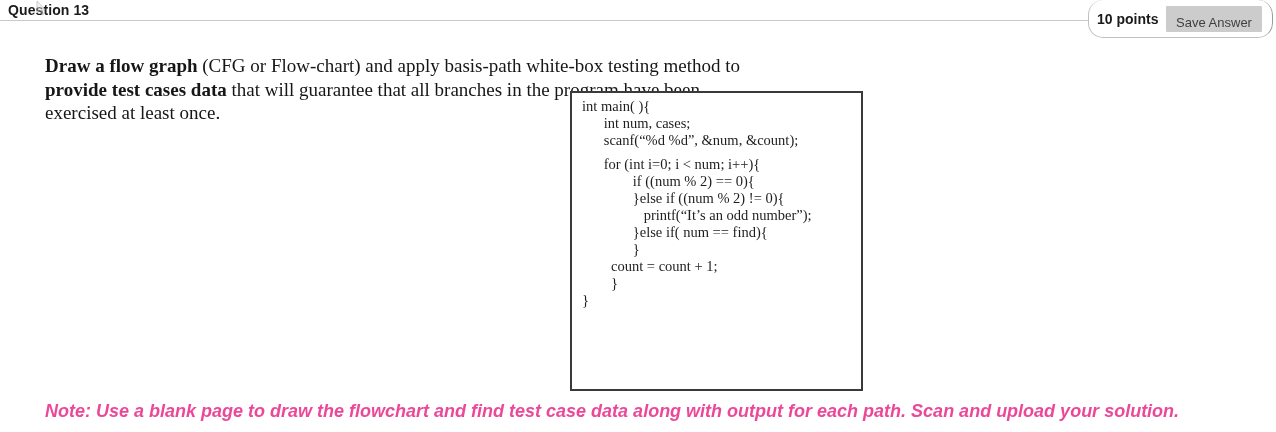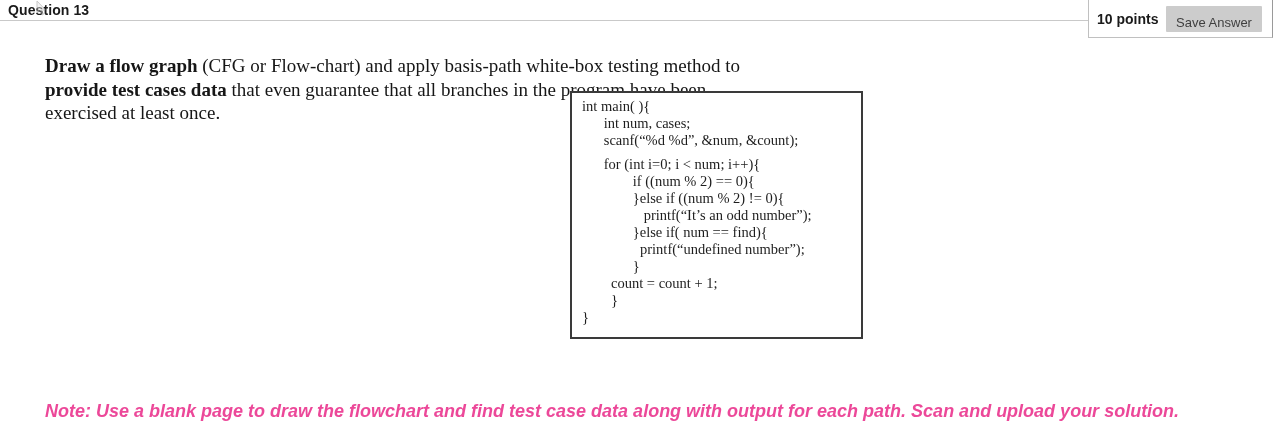--- a/index.html
+++ b/index.html
@@ -13,21 +13,21 @@
     position:absolute;left:8px;top:2px;
     font-size:14px;font-weight:bold;color:#1a1a1a;letter-spacing:.1px;
   }
   .header-rule{
     position:absolute;left:0;top:20px;width:1089px;height:1px;background:#c9c9c9;
   }
   .points-box{
     position:absolute;left:1088px;top:0;width:185px;height:38px;
     border-left:1px solid #c0c0c0;border-bottom:1px solid #c0c0c0;border-right:1px solid #9a9a9a;
     box-sizing:border-box;display:flex;align-items:center;
-    justify-content:space-between;padding:0 10px 0 8px;background:#ffffff;
+    justify-content:space-between;padding:0 10px 0 8px;background:#ffffff;border-radius:15px;
   }
   .points-label{font-size:14px;font-weight:bold;color:#1a1a1a;white-space:nowrap;}
   .save-btn{
     background:#cccccc;border:none;color:#3f3f3f;
     font-family:"Liberation Sans",sans-serif;font-size:13px;
     width:96px;height:26px;line-height:26px;text-align:center;
     border-radius:1px;cursor:pointer;white-space:nowrap;padding:4px;
   }
   .cursor-icon{
     position:absolute;left:36px;top:1px;opacity:.45;pointer-events:none;
@@ -35,21 +35,21 @@
 
   
   .question-text{
     position:absolute;left:45px;top:54px;width:800px;
     font-family:"Liberation Serif",serif;font-size:19px;line-height:23.5px;color:#161616;
   }
   .question-text b{font-weight:bold;}
 
   
   .code-box{
-    position:absolute;left:570px;top:91px;width:293px;height:248px;
+    position:absolute;left:570px;top:91px;width:293px;height:300px;
     border:2px solid #3a3a3a;box-sizing:border-box;
     padding:5px 4px 0 10px;background:#ffffff;
   }
   .code-line{
     font-family:"Liberation Serif",serif;font-size:14.5px;line-height:17px;
     color:#1d1d1d;white-space:pre;
   }
   .code-line:empty{height:7px;}
 
   
@@ -68,34 +68,33 @@
 </svg>
 <div class="header-rule"></div>
 
 <div class="points-box">
   <span class="points-label">10 points</span>
   <button class="save-btn">Save Answer</button>
 </div>
 
 <div class="question-text">
   <div><b>Draw a flow graph</b><span> (CFG or Flow-chart) and apply basis-path white-box testing method to</span></div>
-  <div><b>provide test cases data</b><span> that even guarantee that all branches in the program have been</span></div>
+  <div><b>provide test cases data</b><span> that will guarantee that all branches in the program have been</span></div>
   <div>exercised at least once.</div>
 </div>
 
 <div class="code-box">
     <div class="code-line">int main( ){</div>
     <div class="code-line">      int num, cases;</div>
     <div class="code-line">      scanf(“%d %d”, &amp;num, &amp;count);</div>
     <div class="code-line"></div>
     <div class="code-line">      for (int i=0; i &lt; num; i++){</div>
     <div class="code-line">              if ((num % 2) == 0){</div>
     <div class="code-line">              }else if ((num % 2) != 0){</div>
     <div class="code-line">                 printf(“It’s an odd number”);</div>
     <div class="code-line">              }else if( num == find){</div>
-    <div class="code-line">                printf(“undefined number”);</div>
     <div class="code-line">              }</div>
     <div class="code-line">        count = count + 1;</div>
     <div class="code-line">        }</div>
     <div class="code-line">}</div>
   </div>
 
 <div class="note-text">Note: Use a blank page to draw the flowchart and find test case data along with output for each path. Scan and upload your solution.</div>
 
 </body></html>

